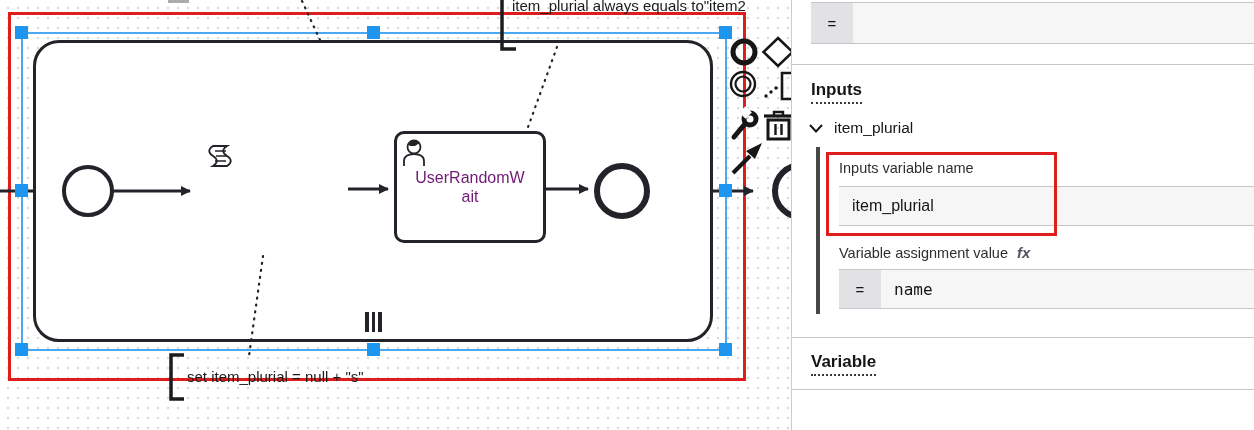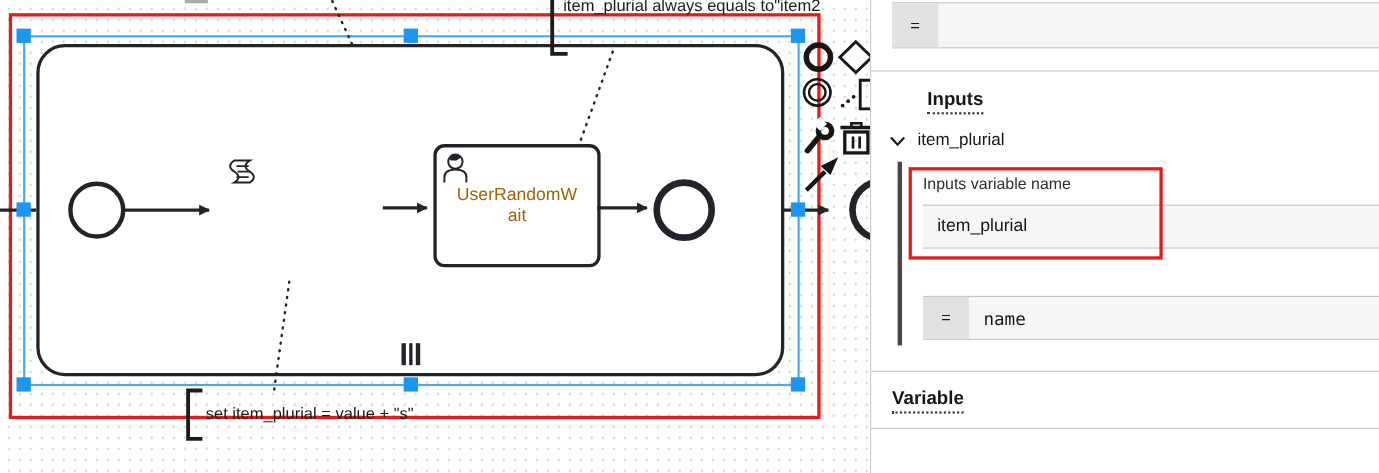--- a/index.html
+++ b/index.html
@@ -13,21 +13,21 @@
   .abs{position:absolute;}
   #red-rect{left:8px;top:12px;width:732px;height:363px;border:3px solid #e01d1d;z-index:2;}
   #blue-rect{left:21px;top:32px;width:702px;height:315px;border:2px solid #4aa8f2;z-index:3;}
   .handle{position:absolute;width:13px;height:13px;background:#1e96f0;z-index:9;}
   #subprocess{left:33px;top:40px;width:674px;height:296px;background:#fff;border:3px solid #22242a;border-radius:26px;z-index:4;}
   .event{position:absolute;background:#fff;border-radius:50%;z-index:5;}
   #start-event{left:62px;top:165px;width:44px;height:44px;border:4px solid #22242a;}
   #end-event{left:594px;top:163px;width:44px;height:44px;border:6px solid #22242a;}
   .task{position:absolute;background:#fff;border:3px solid #22242a;border-radius:10px;z-index:5;
     display:flex;align-items:center;justify-content:center;text-align:center;
-    font-size:16px;color:#a16207;line-height:1.2;}
+    font-size:16px;color:#701a75;line-height:1.2;}
   #task1{left:196px;top:133px;width:149px;height:115px;}
   #task2{left:394px;top:131px;width:146px;height:106px;}
   #mi-marker{left:365px;top:312px;z-index:6;display:flex;gap:3px;}
   #mi-marker span{display:block;width:3.5px;height:20px;background:#22242a;}
   #svg-overlay{position:absolute;left:0;top:0;z-index:7;}
   .anno-text{position:absolute;z-index:8;font-size:15px;color:#1c1c1c;white-space:nowrap;}
   #anno-top{left:512px;top:-3px;}
   #anno-bottom{left:187px;top:368px;}
 
   
@@ -35,21 +35,21 @@
     border-left:1px solid #c9c9ce;color:#161616;}
   .divider{position:absolute;left:0;width:463px;height:0;border-top:1px solid #c6c6cb;}
   .field{position:absolute;display:flex;align-items:stretch;background:#f6f6f6;
     border-top:1px solid #c5c5cb;border-bottom:1px solid #c5c5cb;}
   .field .prefix{width:42px;background:#e2e2e5;display:flex;align-items:center;justify-content:center;
     font-size:15px;color:#161616;flex:0 0 auto;}
   .field .value{display:flex;align-items:center;padding-left:13px;font-size:16px;color:#161616;}
   .mono{font-family:"DejaVu Sans Mono",monospace;font-size:15px;}
   .group-heading{position:absolute;left:19px;font-size:17px;font-weight:600;color:#161616;}
   .dotted-u{border-bottom:2px dotted #3a3a3a;padding-bottom:3px;}
-  #inputs-heading{top:80px;margin-left:32px;}
+  #inputs-heading{top:80px;}
   #outputs-heading{top:352px;}
   #listeners-heading{top:400px;font-weight:500;}
   #input-item-row{position:absolute;left:17px;top:119px;display:flex;align-items:center;gap:11px;
     font-size:15.5px;color:#161616;}
   #indent-bar{position:absolute;left:24px;top:147px;width:4px;height:167px;background:#474747;}
   #red-highlight{position:absolute;left:34px;top:152px;width:225px;height:78px;border:3px solid #e01d1d;z-index:5;}
   .small-label{position:absolute;font-size:14.5px;color:#2e2e2e;}
   #lvn-label{left:47px;top:160px;}
   #vav-label{left:47px;top:244px;display:flex;align-items:baseline;gap:9px;}
   #fx-icon{font-style:italic;font-weight:700;color:#50565e;font-size:15px;}
@@ -151,21 +151,21 @@
     <div class="handle" style="left:15px;top:26px;"></div>
     <div class="handle" style="left:367px;top:26px;"></div>
     <div class="handle" style="left:719px;top:26px;"></div>
     <div class="handle" style="left:15px;top:184px;"></div>
     <div class="handle" style="left:719px;top:184px;"></div>
     <div class="handle" style="left:15px;top:343px;"></div>
     <div class="handle" style="left:367px;top:343px;"></div>
     <div class="handle" style="left:719px;top:343px;"></div>
 
     <div id="anno-top" class="anno-text">item_plurial always equals to"item2</div>
-    <div id="anno-bottom" class="anno-text">set item_plurial = value + "s"</div>
+    <div id="anno-bottom" class="anno-text">set item_plurial = null + "s"</div>
   </div>
 
   <div id="panel">
 
     <div id="top-field" class="field">
       <span class="prefix">=</span>
       <span class="value"></span>
     </div>
 
     <div class="divider" style="top:64px;"></div>
@@ -183,20 +183,24 @@
 
     <div id="indent-bar"></div>
     <div id="red-highlight"></div>
 
     <div id="lvn-label" class="small-label">Inputs variable name</div>
 
     <div id="lvn-input" class="field">
       <span class="value">item_plurial</span>
     </div>
 
+    <div id="vav-label" class="small-label">
+      <span>Variable assignment value</span>
+      <span id="fx-icon">fx</span>
+    </div>
 
     <div id="vav-input" class="field">
       <span class="prefix">=</span>
       <span class="value mono">name</span>
     </div>
 
     <div class="divider" style="top:337px;"></div>
 
     <div id="outputs-heading" class="group-heading">
       <span class="dotted-u">Variable</span>

